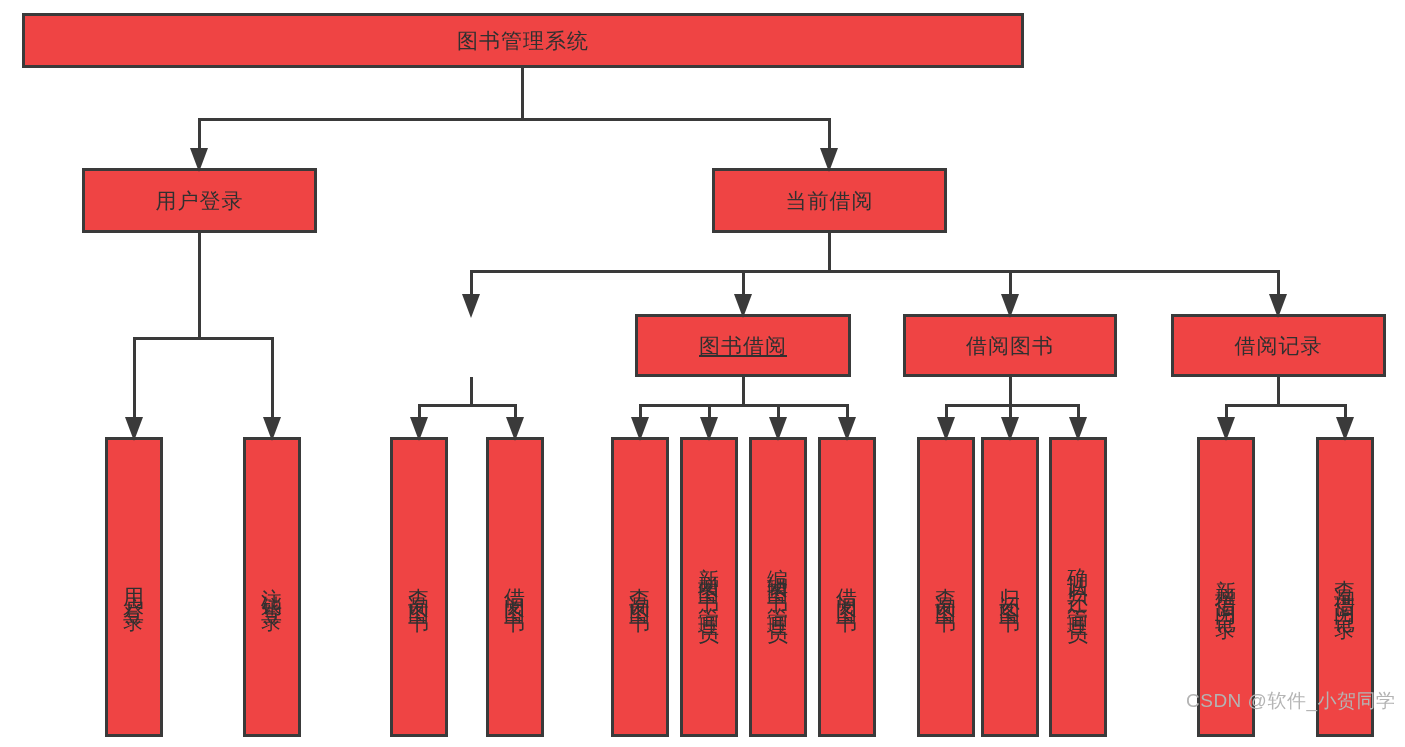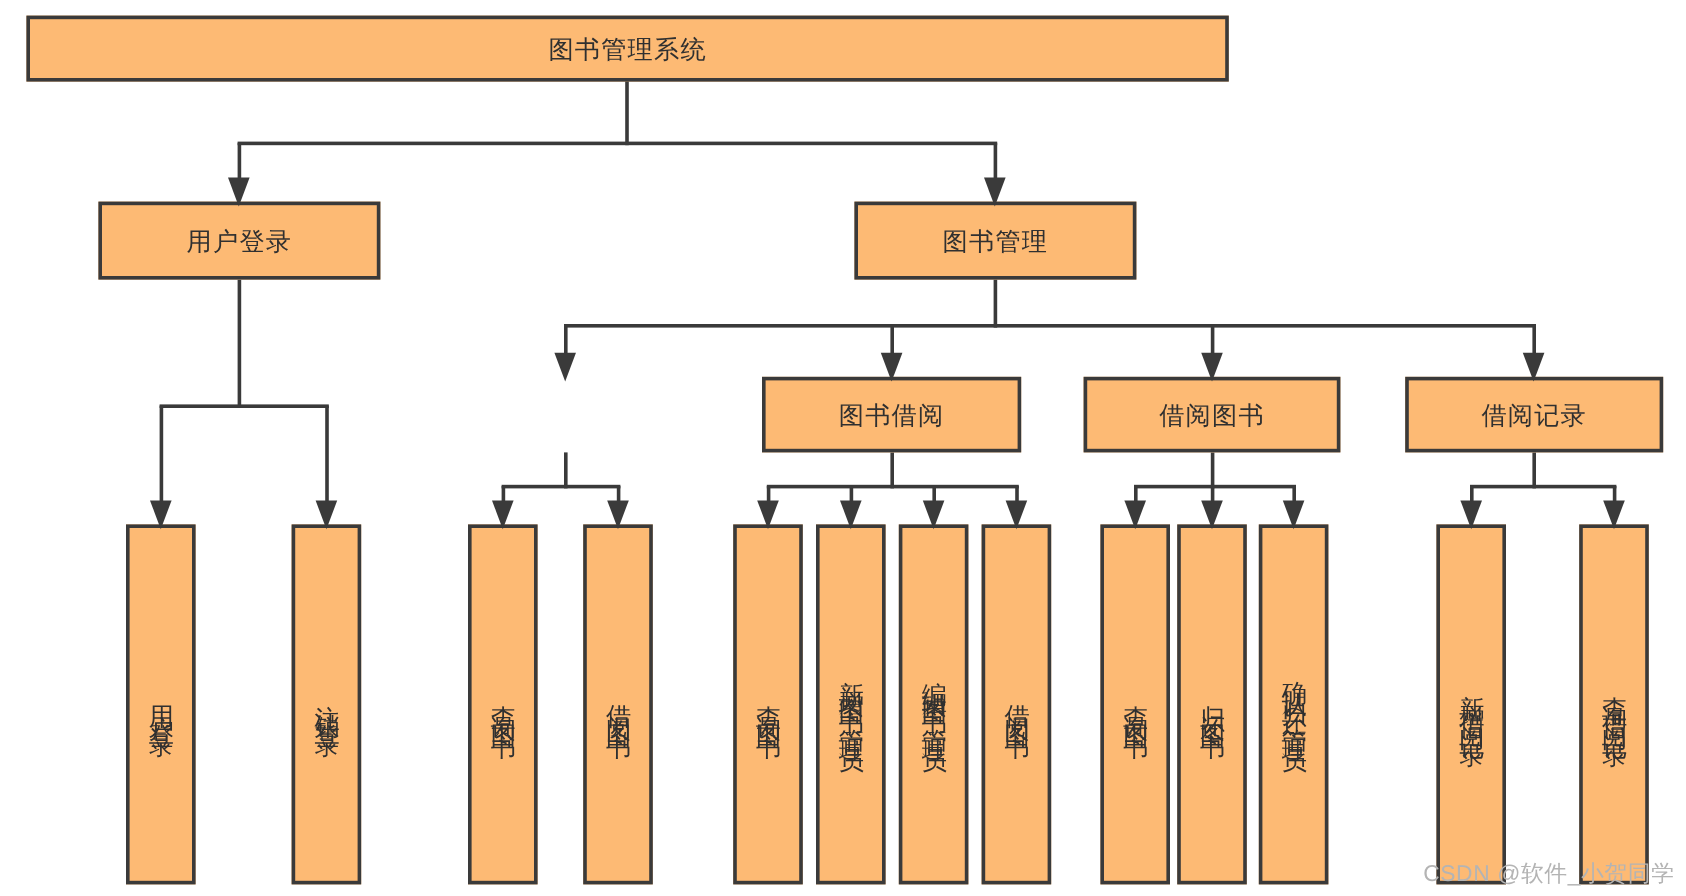--- a/index.html
+++ b/index.html
@@ -7,21 +7,21 @@
     position:relative;
     width:1405px;height:747px;
     background:#ffffff;
     overflow:hidden;
     font-family:"Liberation Sans","DejaVu Sans",sans-serif;
   }
   
   .box{
     position:absolute;
     box-sizing:border-box;
-    background:#fdba74;
+    background:#ef4444;
     border:3px solid #3a3a3a;
     display:flex;
     align-items:center;
     justify-content:center;
     color:#303030;
     font-size:21px;
     z-index:2;
   }
   .hlabel{white-space:nowrap;letter-spacing:1px;}
   .vbox{top:437px;width:58px;height:300px;}
@@ -30,21 +30,21 @@
     text-orientation:mixed;
     letter-spacing:8px;
     line-height:1.1;
     white-space:nowrap;
   }
   
   .b-root          {left:22px;  top:13px;  width:1002px;height:55px;}
   .b-user-login    {left:82px;  top:168px; width:235px; height:65px;}
   .b-book-mgmt     {left:712px; top:168px; width:235px; height:65px;}
   .b-new-books     {left:363px; top:314px; width:216px; height:63px;}
-  .b-book-borrow   {left:635px; top:314px; width:216px; height:63px;}
+  .b-book-borrow   {left:635px; top:314px; width:216px; height:63px;text-decoration:underline;}
   .b-current-borrow{left:903px; top:314px; width:214px; height:63px;}
   .b-borrow-records{left:1171px;top:314px; width:215px; height:63px;}
   .b-login    {left:105px;}
   .b-logout   {left:243px;}
   .b-nb-query {left:390px;}
   .b-nb-borrow{left:486px;}
   .b-bb-query {left:611px;}
   .b-bb-add   {left:680px;}
   .b-bb-edit  {left:749px;}
   .b-bb-borrow{left:818px;}
@@ -57,42 +57,42 @@
   .cline{position:absolute;background:#3a3a3a;z-index:1;}
   .arrow{
     position:absolute;width:0;height:0;z-index:3;
     border-left:9px solid transparent;
     border-right:9px solid transparent;
     border-top:24px solid #3a3a3a;
   }
   
   .watermark{
     position:absolute;
-    left:1186px;top:715px;
+    left:1186px;top:688px;
     color:#b4b4b4;
     font-size:19px;
     white-space:nowrap;
     z-index:5;
     letter-spacing:0.5px;
   }
 </style>
 </head>
 <body>
 
 <div id="canvas">
 
   <div class="box b-root">
     <span class="hlabel">图书管理系统</span>
   </div>
 
   <div class="box b-user-login">
     <span class="hlabel">用户登录</span>
   </div>
   <div class="box b-book-mgmt">
-    <span class="hlabel">图书管理</span>
+    <span class="hlabel">当前借阅</span>
   </div>
 
   <div class="box b-book-borrow">
     <span class="hlabel">图书借阅</span>
   </div>
   <div class="box b-current-borrow">
     <span class="hlabel">借阅图书</span>
   </div>
   <div class="box b-borrow-records">
     <span class="hlabel">借阅记录</span>

